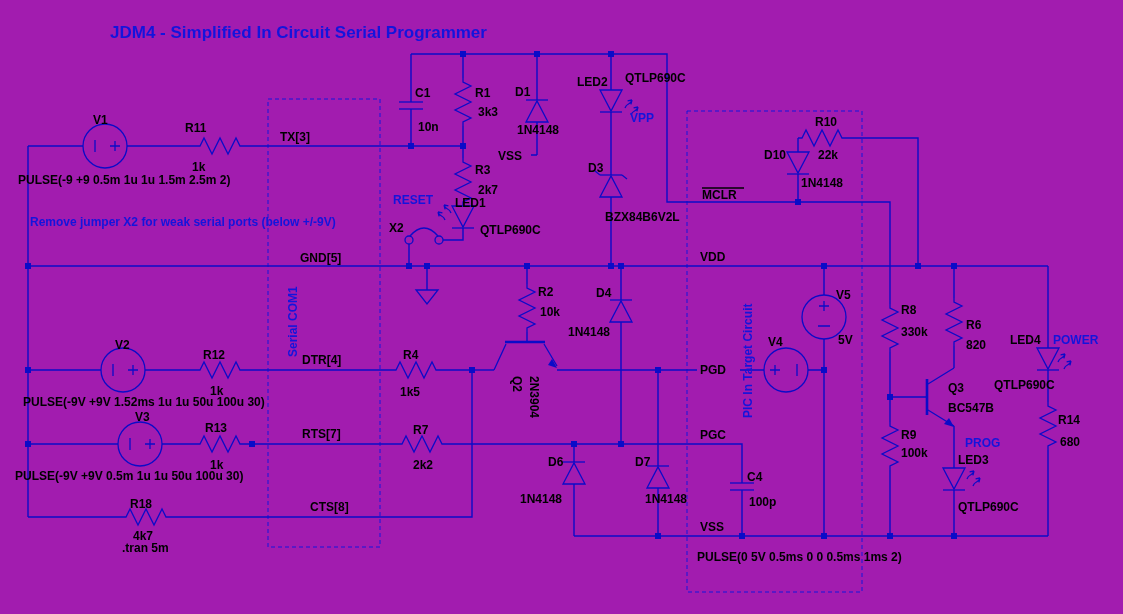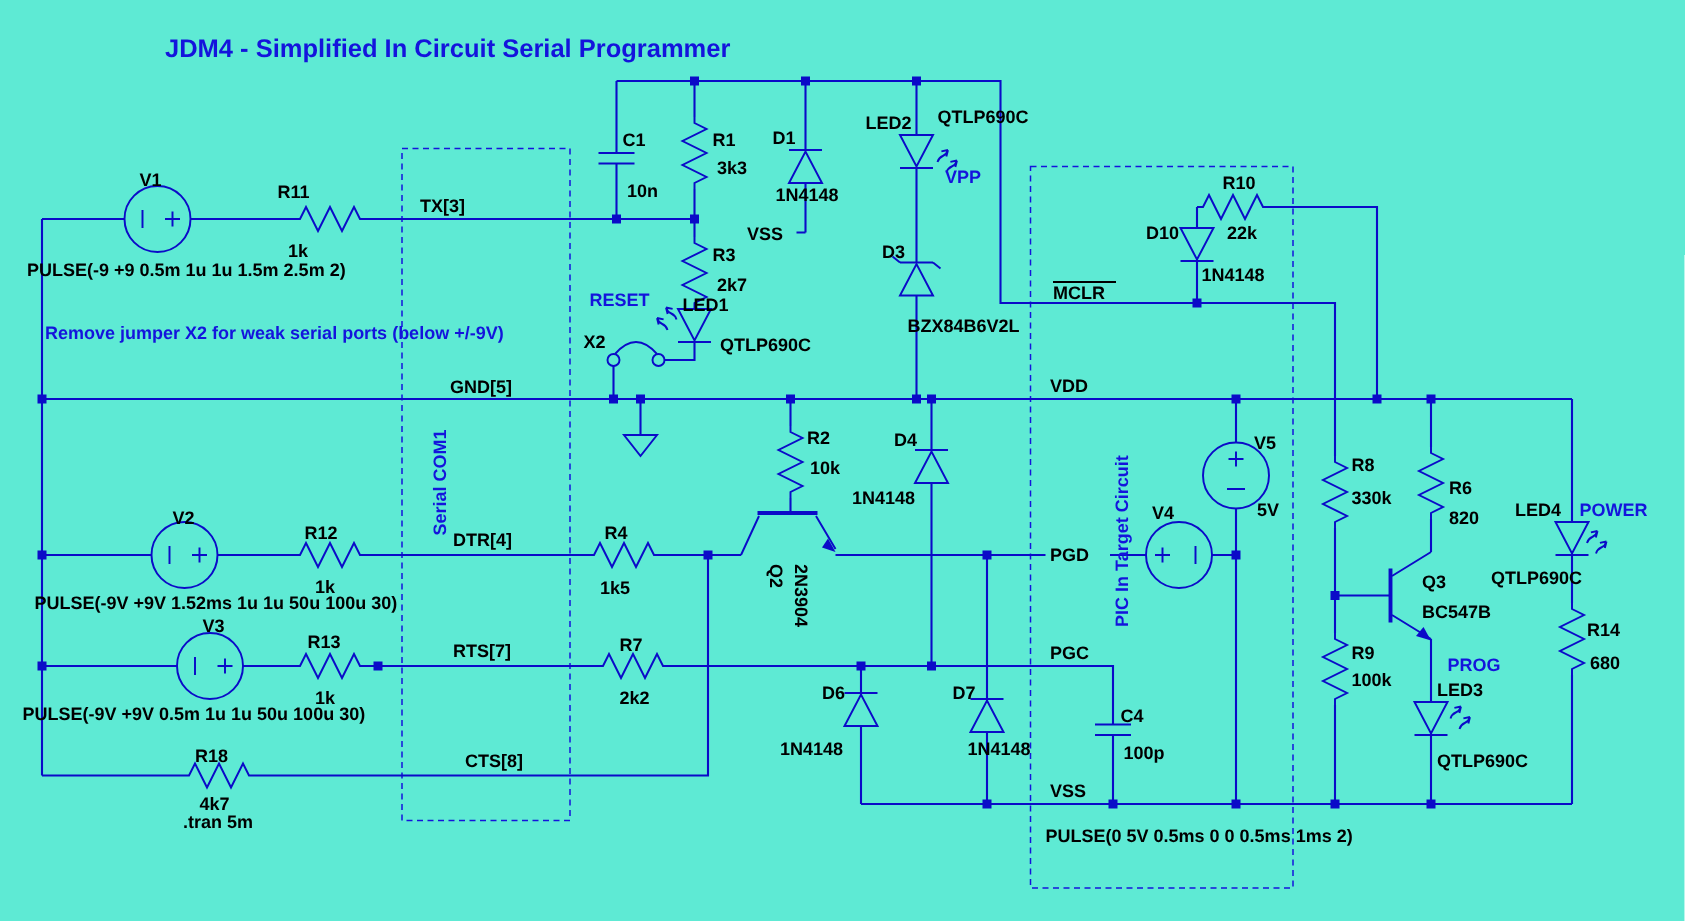--- a/index.html
+++ b/index.html
@@ -1,16 +1,16 @@
 <!DOCTYPE html>
 <html><head>
 <meta charset="utf-8">
 <style>
   html,body{margin:0;padding:0;background:#fff;}
-  .stage{position:relative;width:1123px;height:614px;background:#5eead4;overflow:hidden;}
+  .stage{position:relative;width:1123px;height:614px;background:#a21caf;overflow:hidden;}
   svg text{font-family:"Liberation Sans",sans-serif;font-weight:bold;font-size:12px;fill:#000;}
   svg .bl{fill:#1414dc;}
   svg .ttl{font-size:17px;fill:#1414dc;}
   .wire{stroke:#0b0bc8;stroke-width:1.4;fill:none;}
   .sym{stroke:#0b0bc8;stroke-width:1.3;fill:none;}
   .dash{stroke:#1414dc;stroke-width:1;fill:none;stroke-dasharray:4 3;}
   .dot{fill:#0b0bc8;stroke:none;}
   .bar{stroke:#0b0bc8;stroke-width:2.6;fill:none;}
   .arr{fill:#0b0bc8;stroke:none;}
   .ovl{stroke:#000;stroke-width:1.4;}

